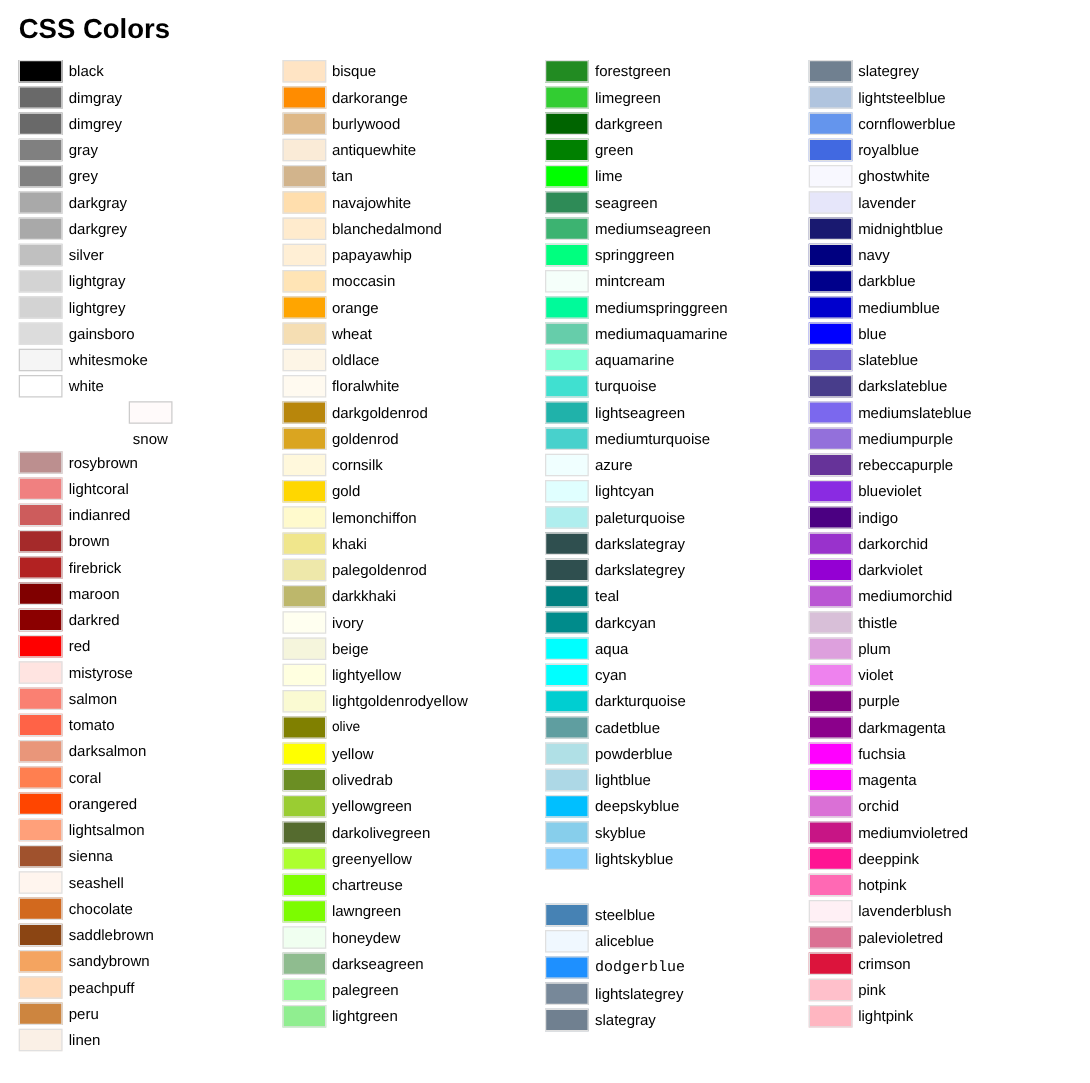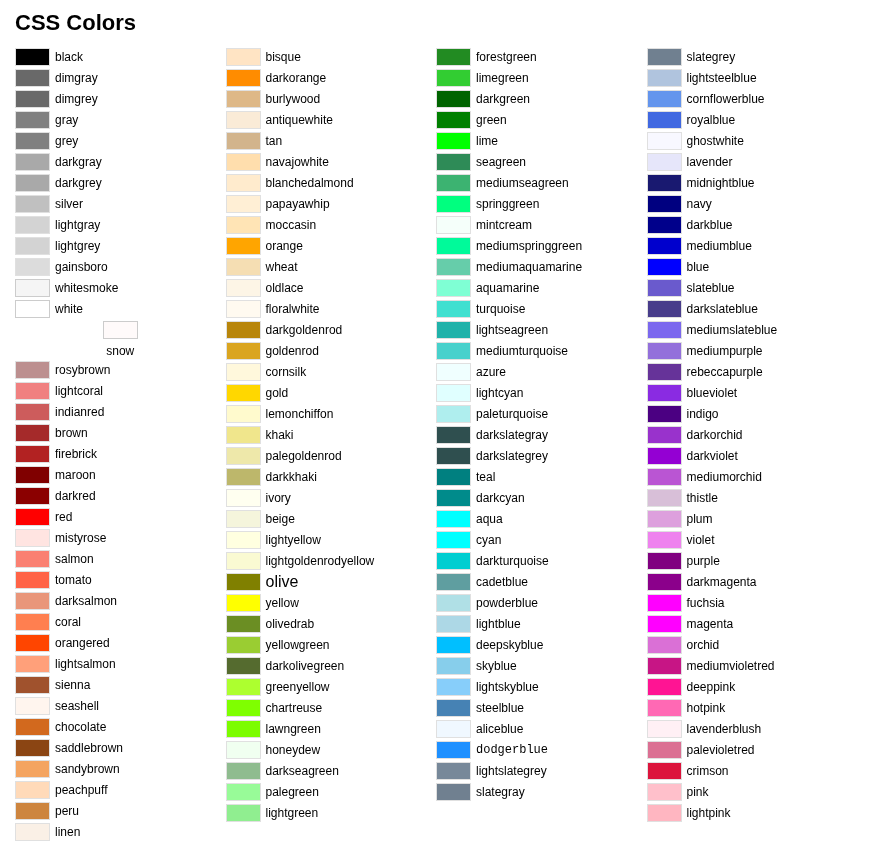--- a/index.html
+++ b/index.html
@@ -256,21 +256,21 @@
       <div style="display: flex; align-items: center; gap: 5px; padding: 1.5px 0px;">
         <div style="width: 35px; height: 18px; background-color: rgb(255, 255, 224); border: 1px solid rgb(224, 224, 224); flex-shrink: 0;"></div>
         <span style="font-size: 12px; white-space: nowrap;">lightyellow</span>
       </div>
       <div style="display: flex; align-items: center; gap: 5px; padding: 1.5px 0px;">
         <div style="width: 35px; height: 18px; background-color: rgb(250, 250, 210); border: 1px solid rgb(224, 224, 224); flex-shrink: 0;"></div>
         <span style="font-size: 12px; white-space: nowrap;">lightgoldenrodyellow</span>
       </div>
       <div style="display: flex; align-items: center; gap: 5px; padding: 1.5px 0px;">
         <div style="width: 35px; height: 18px; background-color: rgb(128, 128, 0); border: 1px solid rgb(224, 224, 224); flex-shrink: 0;"></div>
-        <span style="font-size: 16px; white-space: nowrap;">olive</span>
+        <span style="font-size: 11px; white-space: nowrap;">olive</span>
       </div>
       <div style="display: flex; align-items: center; gap: 5px; padding: 1.5px 0px;">
         <div style="width: 35px; height: 18px; background-color: rgb(255, 255, 0); border: 1px solid rgb(224, 224, 224); flex-shrink: 0;"></div>
         <span style="font-size: 12px; white-space: nowrap;">yellow</span>
       </div>
       <div style="display: flex; align-items: center; gap: 5px; padding: 1.5px 0px;">
         <div style="width: 35px; height: 18px; background-color: rgb(107, 142, 35); border: 1px solid rgb(224, 224, 224); flex-shrink: 0;"></div>
         <span style="font-size: 12px; white-space: nowrap;">olivedrab</span>
       </div>
       <div style="display: flex; align-items: center; gap: 5px; padding: 1.5px 0px;">
@@ -428,21 +428,21 @@
         <span style="font-size: 12px; white-space: nowrap;">deepskyblue</span>
       </div>
       <div style="display: flex; align-items: center; gap: 5px; padding: 1.5px 0px;">
         <div style="width: 35px; height: 18px; background-color: rgb(135, 206, 235); border: 1px solid rgb(224, 224, 224); flex-shrink: 0;"></div>
         <span style="font-size: 12px; white-space: nowrap;">skyblue</span>
       </div>
       <div style="display: flex; align-items: center; gap: 5px; padding: 1.5px 0px;">
         <div style="width: 35px; height: 18px; background-color: rgb(135, 206, 250); border: 1px solid rgb(224, 224, 224); flex-shrink: 0;"></div>
         <span style="font-size: 12px; white-space: nowrap;">lightskyblue</span>
       </div>
-      <div style="display: flex; align-items: center; gap: 5px; padding: 1.5px 0px;">
+      <div style="display: flex; align-items: center; gap: 5px; padding: 1.5px 0px; margin-top: 24px;">
         <div style="width: 35px; height: 18px; background-color: rgb(70, 130, 180); border: 1px solid rgb(224, 224, 224); flex-shrink: 0;"></div>
         <span style="font-size: 12px; white-space: nowrap;">steelblue</span>
       </div>
       <div style="display: flex; align-items: center; gap: 5px; padding: 1.5px 0px;">
         <div style="width: 35px; height: 18px; background-color: rgb(240, 248, 255); border: 1px solid rgb(224, 224, 224); flex-shrink: 0;"></div>
         <span style="font-size: 12px; white-space: nowrap;">aliceblue</span>
       </div>
       <div style="display: flex; align-items: center; gap: 5px; padding: 1.5px 0px; font-family: Liberation Mono, monospace;">
         <div style="width: 35px; height: 18px; background-color: rgb(30, 144, 255); border: 1px solid rgb(224, 224, 224); flex-shrink: 0;"></div>
         <span style="font-size: 12px; white-space: nowrap;">dodgerblue</span>

